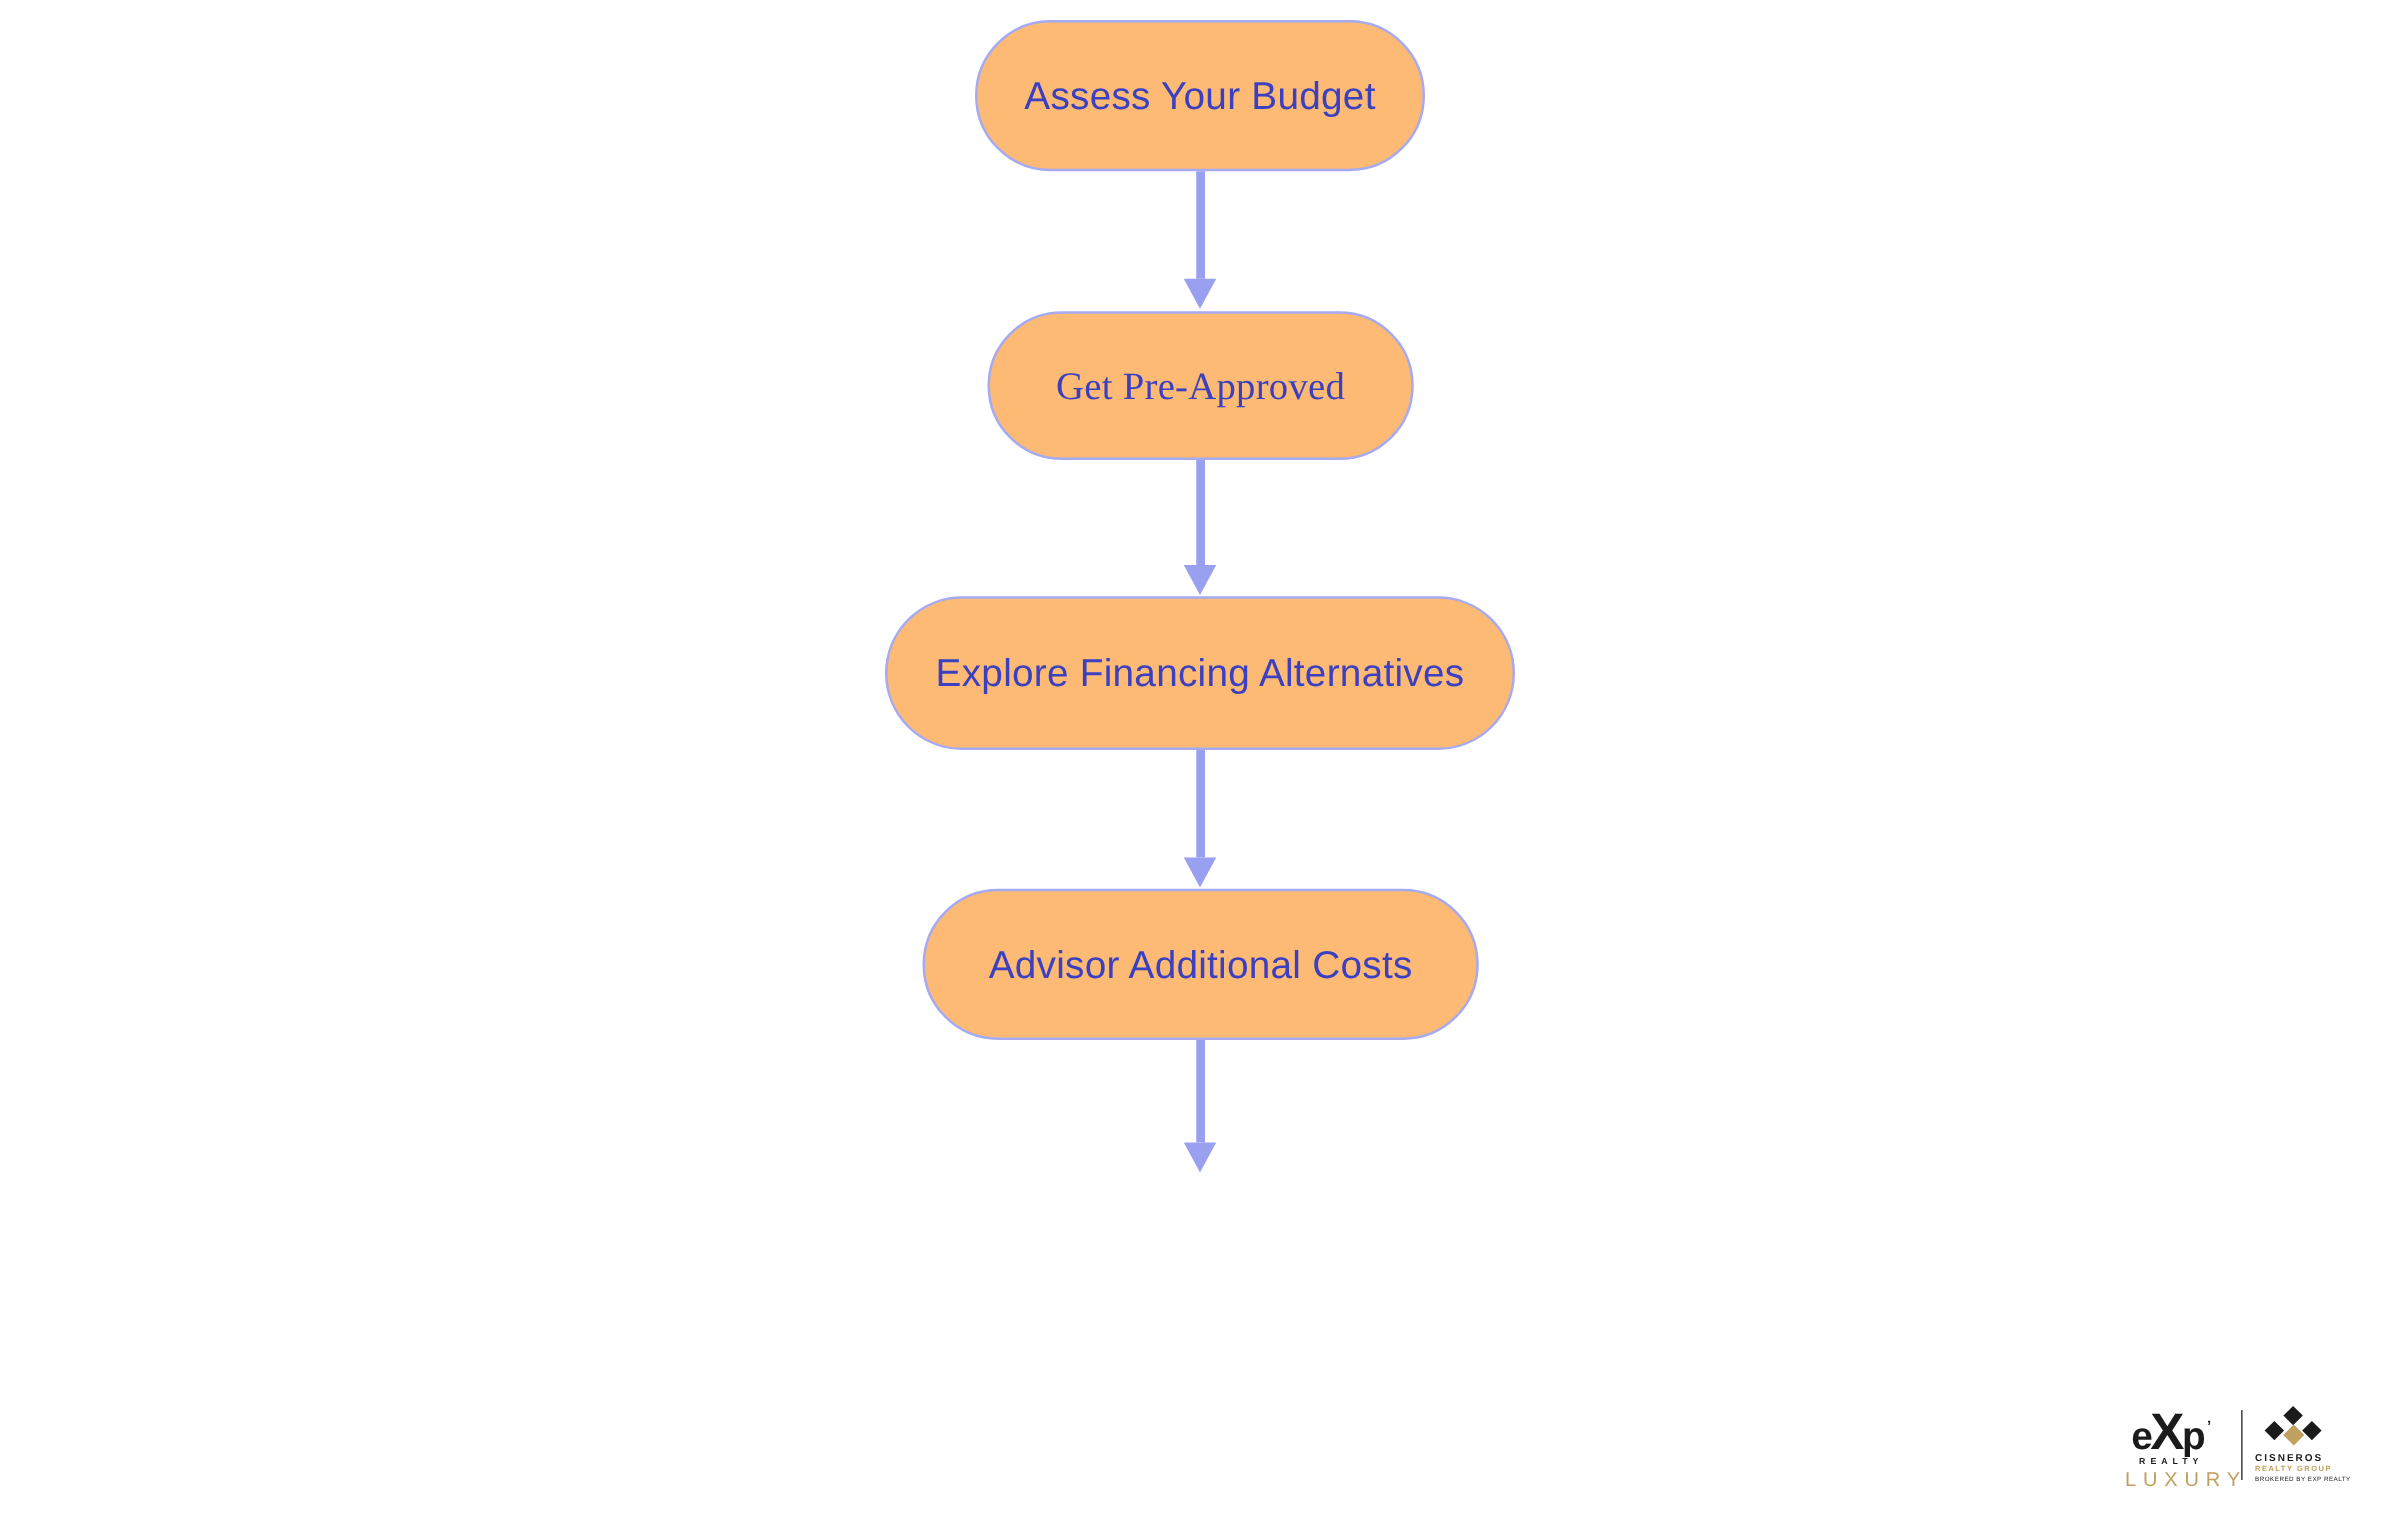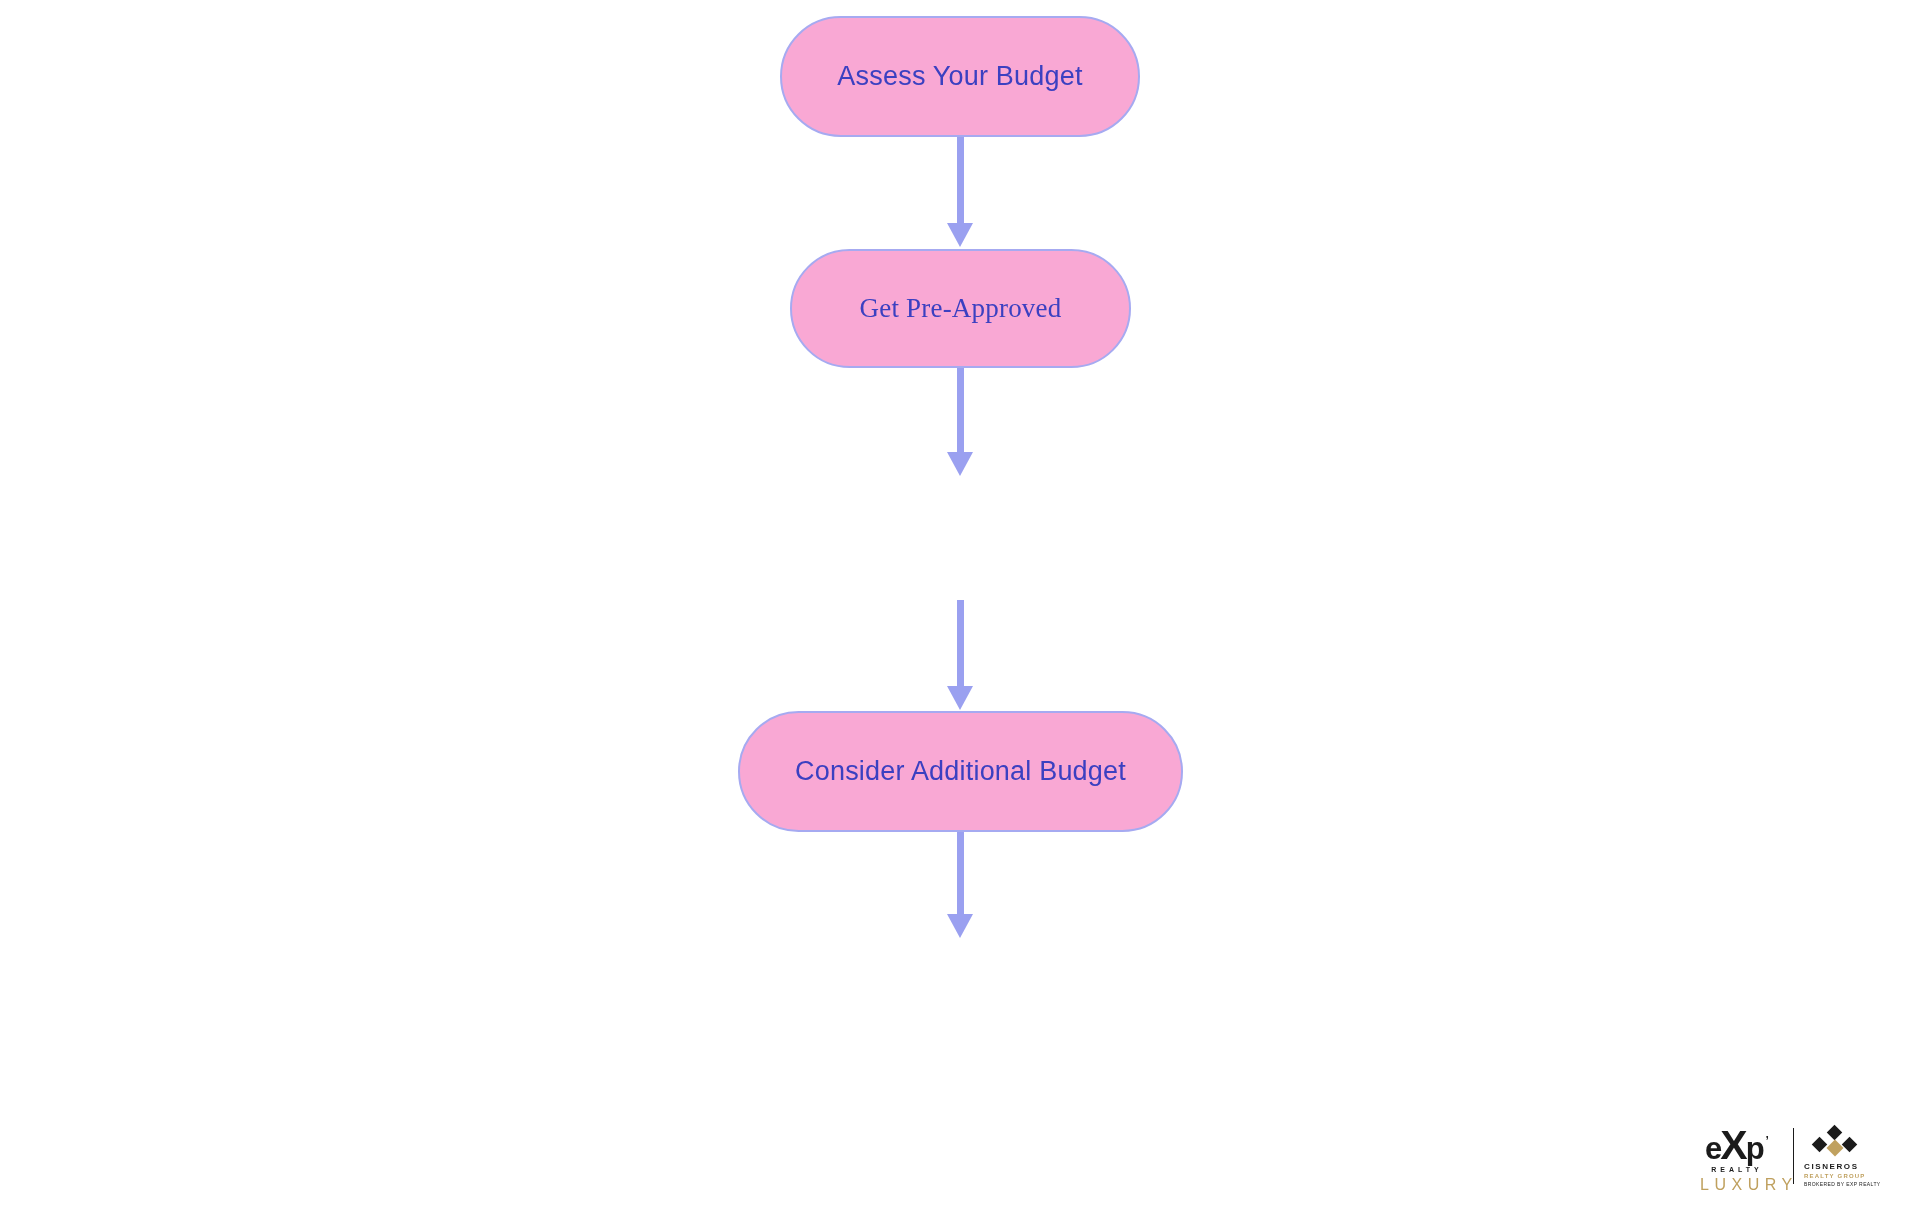--- a/index.html
+++ b/index.html
@@ -13,28 +13,28 @@
     width: 1920px;
     height: 1215px;
     background: #ffffff;
     overflow: hidden;
   }
 
   
   .flow-node {
     position: absolute;
     box-sizing: border-box;
-    background: #f9a8d4;
+    background: #fdba74;
     border: 2px solid #a6aaf1;
     border-radius: 62px;
     display: flex;
     align-items: center;
     justify-content: center;
     color: #3b40c1;
-    font-size: 27px;
+    font-size: 31px;
     letter-spacing: 0.2px;
     white-space: nowrap;
   }
   .node-1 { left: 780px; top: 16px;  width: 360px; height: 121px; }
   .node-2 { left: 790px; top: 249px; width: 341px; height: 119px; font-family: Liberation Serif, serif; }
   .node-3 { left: 708px; top: 477px; width: 504px; height: 123px; }
   .node-4 { left: 738px; top: 711px; width: 445px; height: 121px; }
   .node-5 { left: 732px; top: 939px; width: 453px; height: 123px; }
 
   
@@ -172,27 +172,28 @@
     <div class="head"></div>
   </div>
 
   <div class="flow-node node-2">Get Pre-Approved</div>
 
   <div class="flow-arrow arrow-2">
     <div class="shaft"></div>
     <div class="head"></div>
   </div>
 
+  <div class="flow-node node-3">Explore Financing Alternatives</div>
 
   <div class="flow-arrow arrow-3">
     <div class="shaft"></div>
     <div class="head"></div>
   </div>
 
-  <div class="flow-node node-4">Consider Additional Budget</div>
+  <div class="flow-node node-4">Advisor Additional Costs</div>
 
   <div class="flow-arrow arrow-4">
     <div class="shaft"></div>
     <div class="head"></div>
   </div>
 
 
   <div class="brand">
 
     <div class="exp-block">

